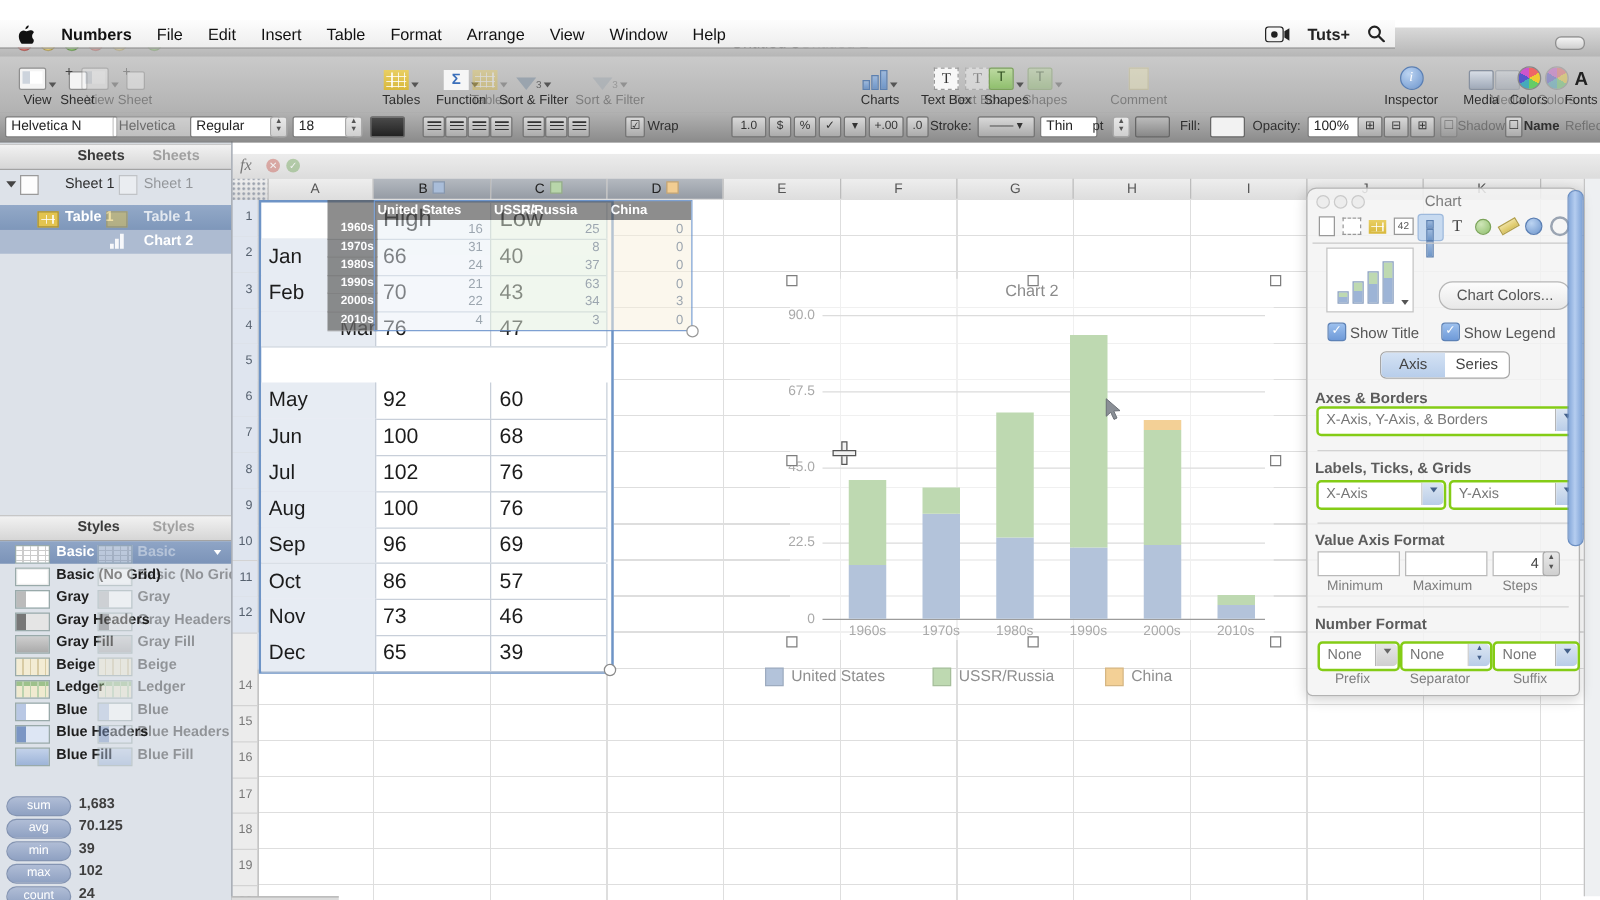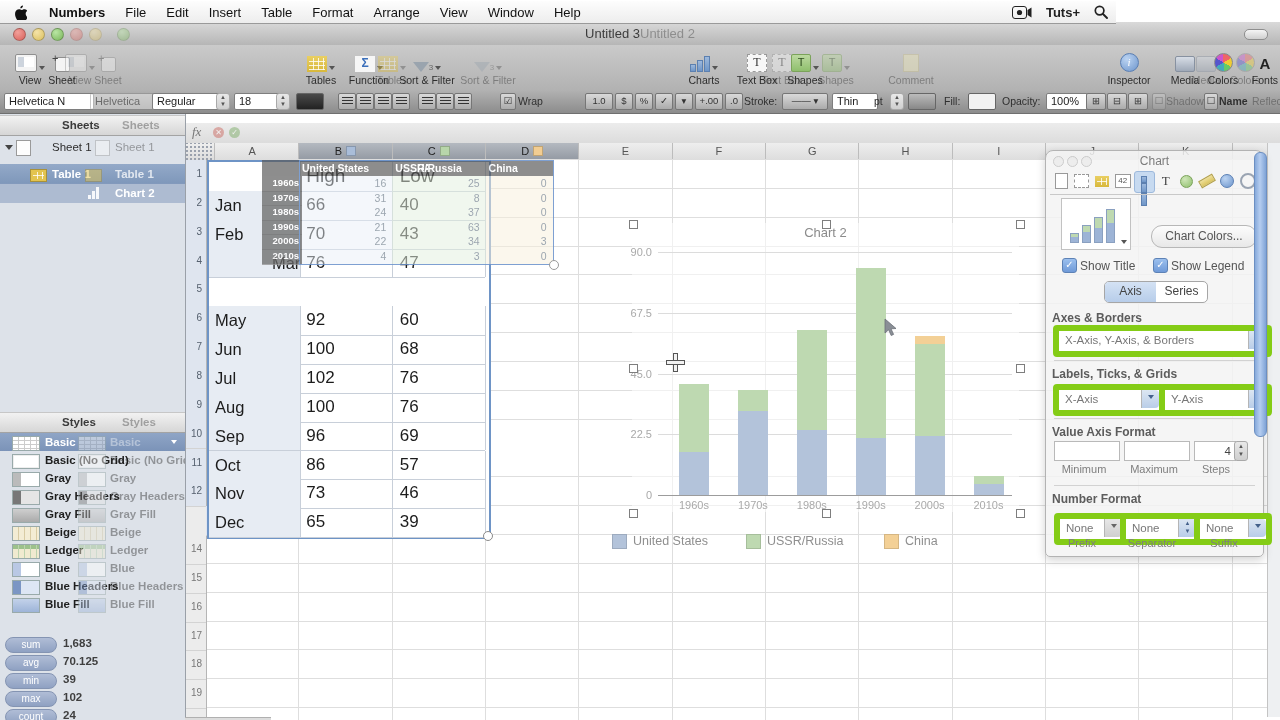--- a/index.html
+++ b/index.html
@@ -2,21 +2,21 @@
 <html><head>
 <meta charset="utf-8">
 <style>
   html,body{margin:0;padding:0}
   body{width:1280px;height:720px;overflow:hidden;position:relative;
        font-family:"Liberation Sans",sans-serif;background:#fff;
        -webkit-font-smoothing:antialiased}
   .ghost{opacity:.42}
 
   
-  #menubar{position:absolute;left:0;top:1px;width:1116px;height:22px;
+  #menubar{position:absolute;left:0;top:16px;width:1116px;height:22px;
     background:linear-gradient(#fdfdfd,#ededed);border-bottom:1px solid #9a9a9a;
     display:flex;align-items:center;font-size:13px;color:#111;z-index:90}
   #menubar .menu-item{padding:0 10px;cursor:default}
   #menubar .app-name{font-weight:bold}
   #menubar .apple{padding:0 12px 0 14px;display:flex;align-items:center}
   #menu-right{position:absolute;right:8px;top:0;height:22px;display:flex;align-items:center;gap:14px}
   #menu-right .tuts{font-weight:bold;font-size:13px;color:#222}
 
   
   #titlebar{position:absolute;left:0;top:22px;width:1280px;height:23px;
@@ -196,21 +196,21 @@
   #chart-colors-btn{position:absolute;left:105px;top:74px;width:104px;height:21px;border:1px solid #b7b7b7;
      border-radius:11px;background:linear-gradient(#fcfcfc,#e8e8e8);text-align:center;line-height:20px;color:#555}
   .chk{position:absolute;width:13px;height:13px;border-radius:3px;border:1px solid #5d82b6;
      background:linear-gradient(#9cc0ee,#6f9ad8);color:#fff;font-size:10px;line-height:12px;text-align:center}
   .chklab{position:absolute;color:#555}
   #seg{position:absolute;left:58px;top:130px;width:102px;height:20px;border:1px solid #a6a6a6;border-radius:5px;
      display:flex;overflow:hidden;background:#fff}
   #seg div{flex:1;text-align:center;line-height:19px;color:#444;font-size:12px}
   #seg .on{background:linear-gradient(#d4e2f4,#b7cdea)}
   .isec{position:absolute;left:6px;color:#5c5c5c;font-size:12px;font-weight:bold}
-  .idd{position:absolute;height:20px;background:#fff;border:6px solid #84cc16;border-radius:4px;
+  .idd{position:absolute;height:20px;background:#fff;border:2px solid #84cc16;border-radius:4px;
      color:#777;font-size:11.5px;line-height:19px;padding-left:6px;white-space:nowrap;overflow:hidden}
   .ddcap{position:absolute;right:0;top:0;width:17px;height:18px;border-left:1px solid #b5b5b5;
      border-radius:0 4px 4px 0;background:linear-gradient(#dce6f2,#b9cde8);text-align:center}
   .ddcap .caret{margin:0;border-top-color:#44608a;vertical-align:4px}
   .idiv{position:absolute;left:8px;right:8px;height:1px;background:#d2d2d2}
   .ifield{position:absolute;height:18px;background:#fff;border:1px solid #b9b9b9;font-size:11.5px;color:#444;
       line-height:18px;text-align:right;padding-right:4px}
   .ilab{position:absolute;font-size:11px;color:#7e7e7e;text-align:center}
   .stepper{position:absolute;width:12px;height:18px;background:linear-gradient(#e9e9e9,#cfcfcf);
       border:1px solid #a9a9a9;border-radius:3px;font-size:6px;color:#555;text-align:center;line-height:8px}

